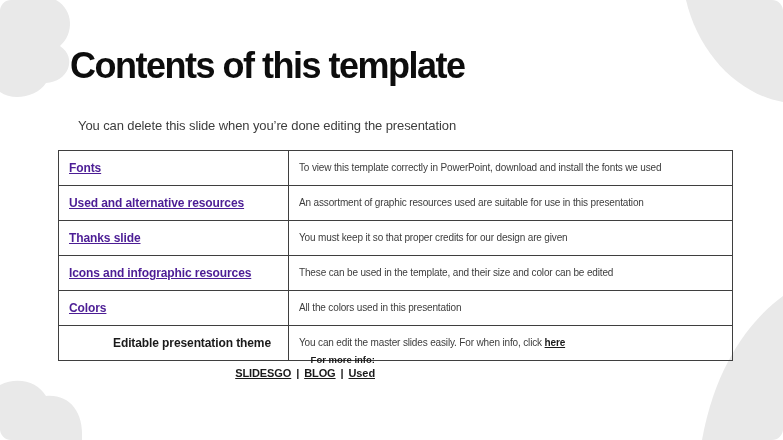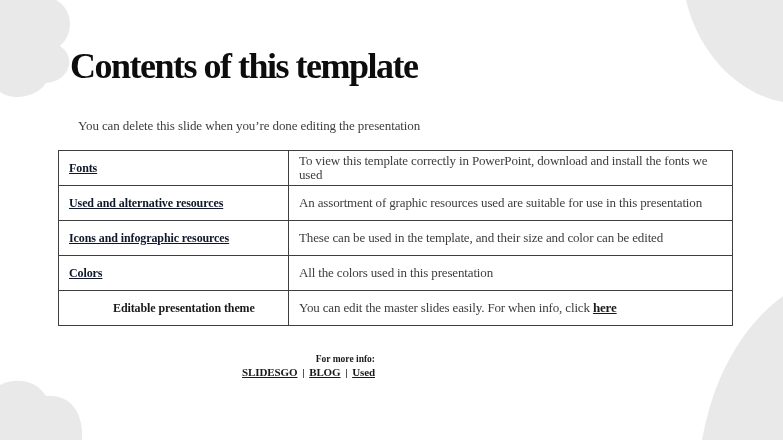--- a/index.html
+++ b/index.html
@@ -1,41 +1,41 @@
 <!DOCTYPE html>
 <html><head>
 <meta charset="utf-8">
 <style>
   html,body{margin:0;padding:0;background:#ffffff;}
   .slide{
     position:relative;width:783px;height:440px;overflow:hidden;background:#ffffff;
-    font-family:Liberation Serif, serif;color:#3d3d3d;
+    font-family:Liberation Sans, sans-serif;color:#3d3d3d;border-radius:11px;
   }
   .bg{position:absolute;left:0;top:0;width:783px;height:440px;}
   .blob{fill:#e9e9e9;}
   .title{
     position:absolute;left:70px;top:46px;margin:0;
     font-size:36px;font-weight:bold;color:#0d0d0d;letter-spacing:-1.5px;line-height:40px;
   }
   .subtitle{
     position:absolute;left:70px;top:110px;margin:8px;
     font-size:13px;color:#3d3d3d;letter-spacing:-0.1px;
   }
   table.contents{
     position:absolute;left:58px;top:150px;width:675px;
     border-collapse:collapse;table-layout:fixed;background:transparent;
   }
   table.contents td{
     border:1px solid #3f3f3f;height:30px;vertical-align:middle;
     padding:2px 6px 2px 10px;
   }
   td.label-cell{font-weight:bold;font-size:12px;color:#1a1a1a;letter-spacing:-0.1px;}
-  td.label-cell a{color:#0f172a;text-decoration:underline;cursor:pointer;}
+  td.label-cell a{color:#4c1d95;text-decoration:underline;cursor:pointer;}
   td.label-cell .plain{text-decoration:none;margin-left:44px;}
-  td.desc-cell{font-size:13px;color:#3d3d3d;line-height:14px;letter-spacing:-0.15px;margin-top:8px;}
+  td.desc-cell{font-size:10px;color:#3d3d3d;line-height:14px;letter-spacing:-0.15px;margin-top:8px;}
   td.desc-cell a{color:#1a1a1a;font-weight:bold;text-decoration:underline;cursor:pointer;}
   .footer-block{position:absolute;top:354px;text-align:right;}
   .footer-block.left{left:75px;width:300px;}
   .footer-block.right{left:372px;width:300px;}
   .footer-heading{font-size:9.5px;font-weight:bold;color:#1a1a1a;margin-bottom:2px;}
   .footer-links{font-size:11px;font-weight:bold;color:#1a1a1a;letter-spacing:-0.1px;}
   .footer-links a{color:#1a1a1a;text-decoration:underline;cursor:pointer;}
   .pipe{text-decoration:none;padding:0 2px;}
 </style>
 </head>
@@ -61,20 +61,24 @@
     <tbody>
       <tr>
         <td class="label-cell"><a>Fonts</a></td>
         <td class="desc-cell"><span>To view this template correctly in PowerPoint, download and install the fonts we used</span></td>
       </tr>
       <tr>
         <td class="label-cell"><a>Used and alternative resources</a></td>
         <td class="desc-cell"><span>An assortment of graphic resources used are suitable for use in this presentation</span></td>
       </tr>
       <tr>
+        <td class="label-cell"><a>Thanks slide</a></td>
+        <td class="desc-cell"><span>You must keep it so that proper credits for our design are given</span></td>
+      </tr>
+      <tr>
         <td class="label-cell"><a>Icons and infographic resources</a></td>
         <td class="desc-cell"><span>These can be used in the template, and their size and color can be edited</span></td>
       </tr>
       <tr>
         <td class="label-cell"><a>Colors</a></td>
         <td class="desc-cell"><span>All the colors used in this presentation</span></td>
       </tr>
       <tr>
         <td class="label-cell"><span class="plain">Editable presentation theme</span></td>
         <td class="desc-cell">

